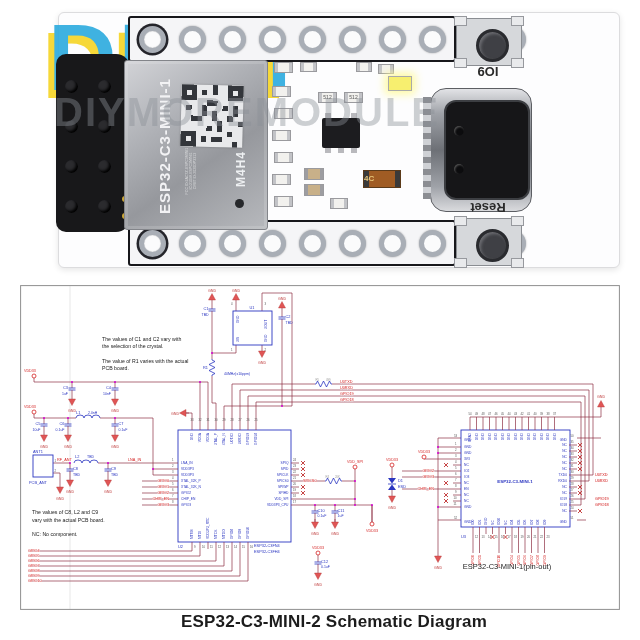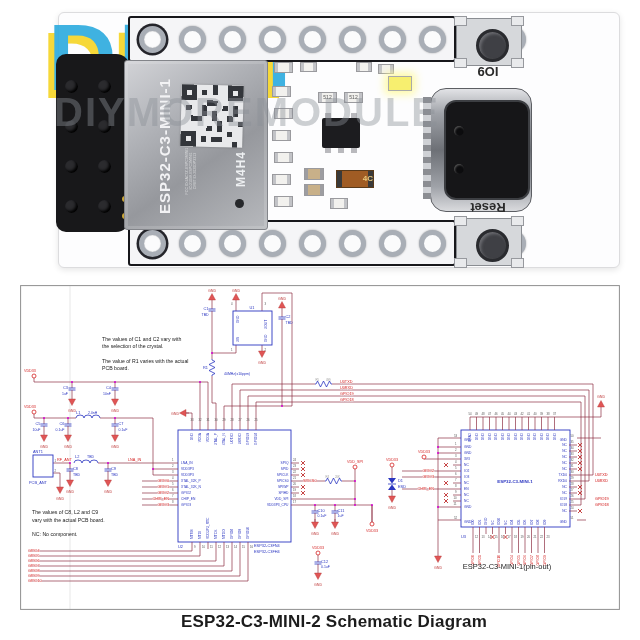--- a/index.html
+++ b/index.html
@@ -39,23 +39,23 @@
   #mod-dot{position:absolute;left:110px;top:138px;width:9px;height:9px;border-radius:50%;background:#26282b;}
   #qr{position:absolute;left:56px;top:24px;width:62px;height:62px;background:#e8e9eb;
       transform:rotate(1.5deg);box-shadow:0 0 2px rgba(0,0,0,.3);}
   .smd{position:absolute;border:1px solid #9a9a9e;background:linear-gradient(90deg,#c2c3c7 0 3px,#f2f1ee 3px calc(100% - 3px),#c2c3c7 calc(100% - 3px));
        font-size:5px;color:#555;text-align:center;line-height:8px;overflow:hidden;}
   .tan{background:linear-gradient(90deg,#9d9da1 0 3px,#c8b089 3px calc(100% - 3px),#9d9da1 calc(100% - 3px));}
   #led{position:absolute;left:388px;top:76px;width:22px;height:13px;background:#f7ef6f;
        border:1px solid #aaa;box-shadow:0 0 9px 3px rgba(255,250,150,.9);}
   #reg{position:absolute;left:322px;top:118px;width:38px;height:30px;background:#1c1c1f;border-radius:2px;}
   .leg{position:absolute;width:6px;height:5px;background:#b9b9bd;}
-  #fuse{position:absolute;left:336px;top:170px;width:36px;height:16px;border:1px solid #5a3a1a;
+  #fuse{position:absolute;left:363px;top:170px;width:36px;height:16px;border:1px solid #5a3a1a;
         background:linear-gradient(90deg,#3a3a3a 0 5px,#a05c24 5px calc(100% - 5px),#3a3a3a calc(100% - 5px));
-        color:#e8c77a;font-size:8px;font-weight:700;text-align:right;line-height:15px;}
+        color:#e8c77a;font-size:8px;font-weight:700;text-align:left;line-height:15px;}
   #usb{left:430px;top:88px;width:100px;height:122px;border:1.5px solid #5c5e63;border-radius:16px;
        background:linear-gradient(180deg,#e2e3e6,#9fa2a8 20%,#6d7076 50%,#9fa2a8 80%,#d9dadd);}
   #usb-inner{position:absolute;left:13px;top:11px;width:82px;height:96px;background:#161618;
              border:2px solid #3c3e42;border-radius:12px;}
   .screw{position:absolute;width:10px;height:10px;border-radius:50%;background:#0c0c0e;
          box-shadow:inset 1px 1px 2px #555;}
   #usb-teeth{position:absolute;left:-8px;top:8px;width:8px;height:102px;
              background:repeating-linear-gradient(180deg,#8b8d92 0 6px,#cfd1d5 6px 12px);}
   .btn{width:64px;height:46px;background:#d6d8db;border:1.5px solid #8a8d92;border-radius:4px;}
   .btn .cap{position:absolute;left:50%;top:50%;width:27px;height:27px;margin:-13.5px 0 0 -13.5px;

